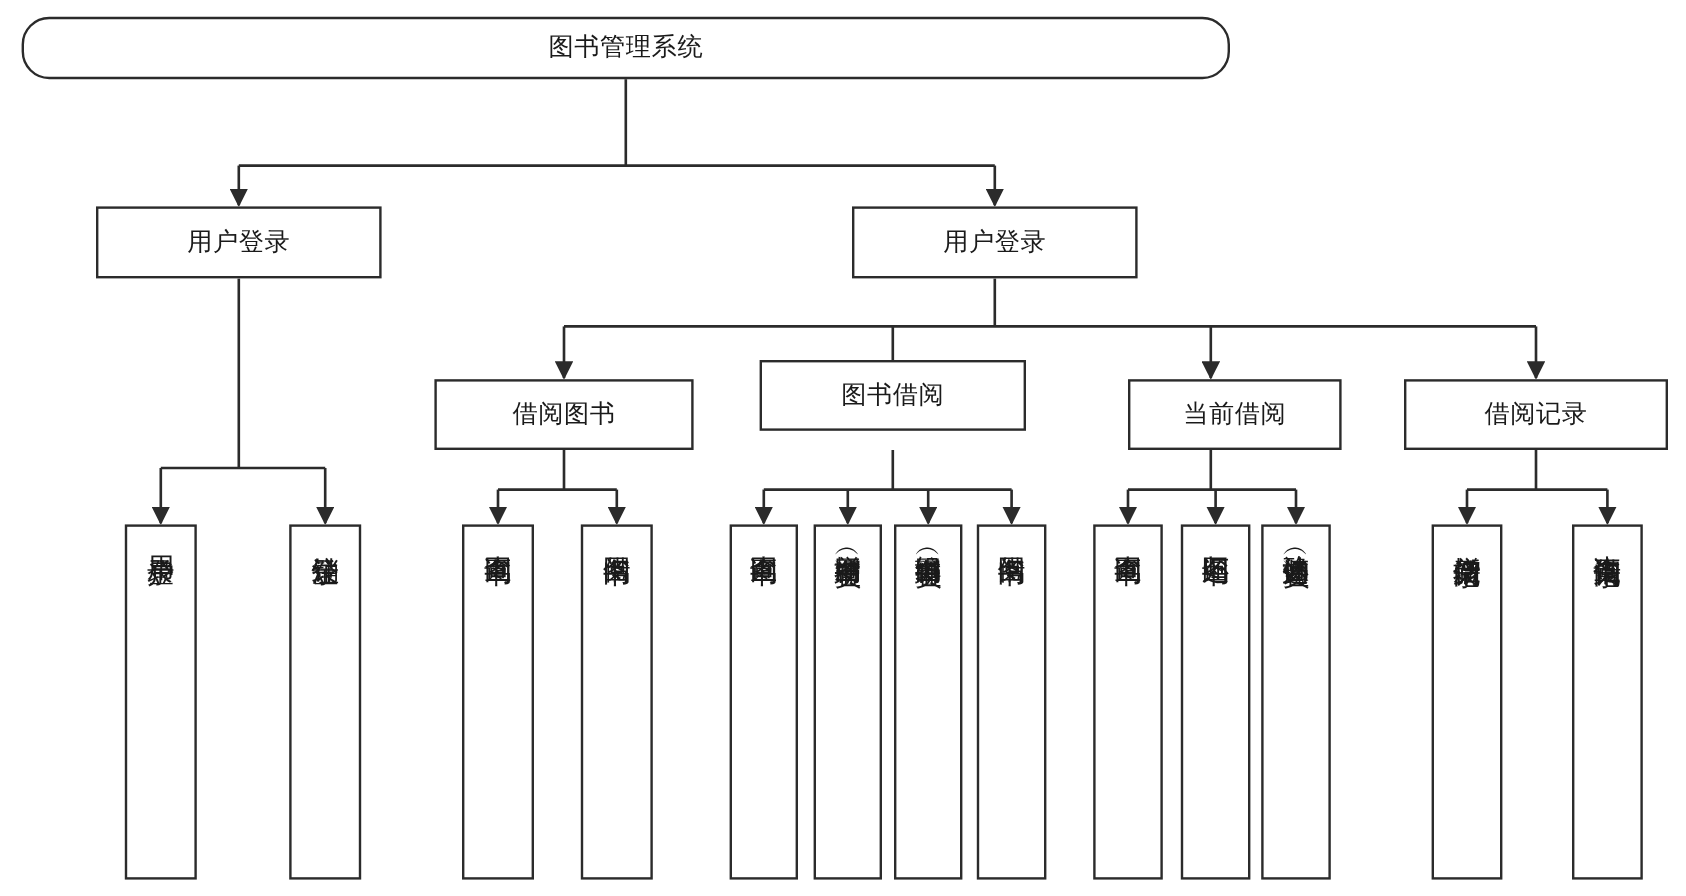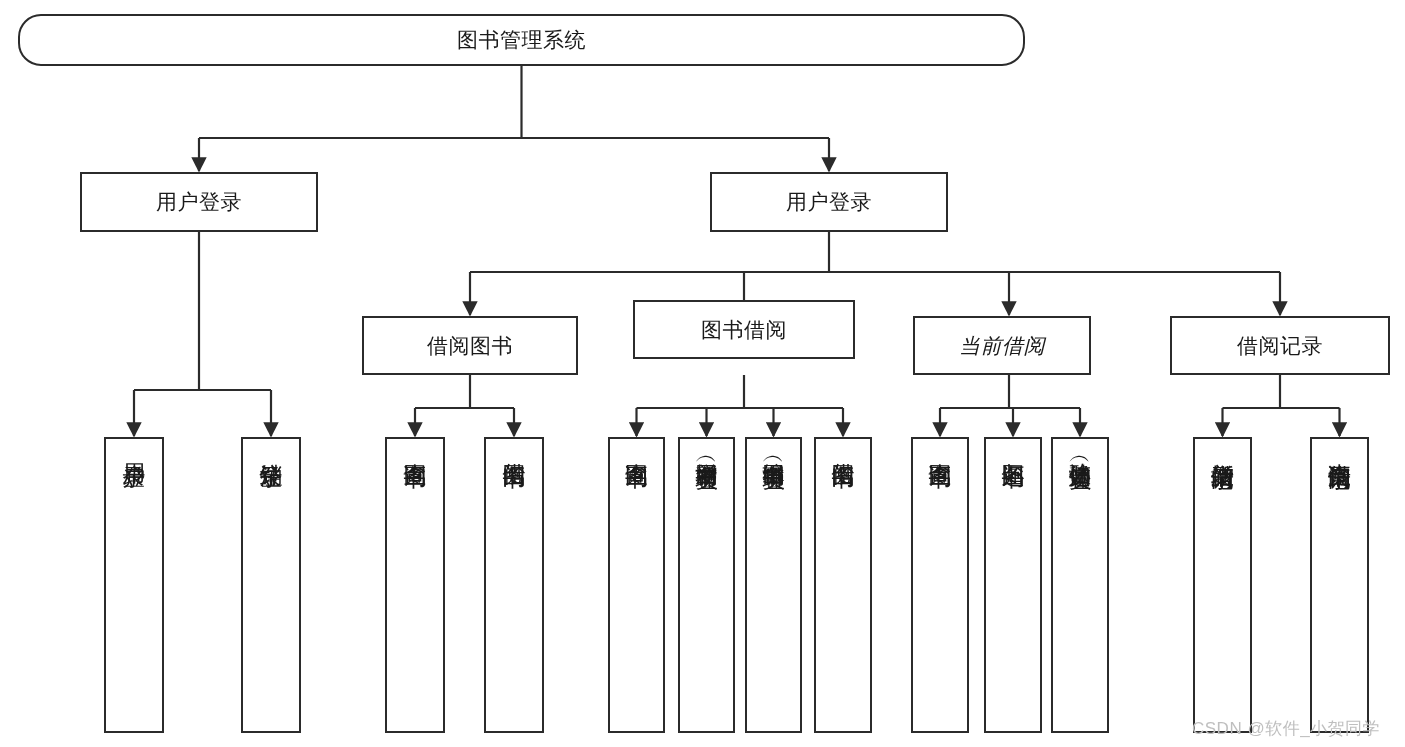--- a/index.html
+++ b/index.html
@@ -124,21 +124,21 @@
       </div>
       <div class="node horiz" style="left: 710px; top: 172px; width: 238px; height: 60px;">
         <span class="label">用户登录</span>
       </div>
       <div class="node horiz" style="left: 362px; top: 316px; width: 216px; height: 59px;">
         <span class="label">借阅图书</span>
       </div>
       <div class="node horiz" style="left: 633px; top: 300px; width: 222px; height: 59px;">
         <span class="label">图书借阅</span>
       </div>
-      <div class="node horiz" style="left: 913px; top: 316px; width: 178px; height: 59px; font-style: italic;">
+      <div class="node horiz" style="left: 940px; top: 316px; width: 178px; height: 59px;">
         <span class="label">当前借阅</span>
       </div>
       <div class="node horiz" style="left: 1170px; top: 316px; width: 220px; height: 59px;">
         <span class="label">借阅记录</span>
       </div>
       <div class="node vert" style="left: 104px; top: 437px; width: 60px; height: 296px;">
         <span class="label">用户登录</span>
       </div>
       <div class="node vert" style="left: 241px; top: 437px; width: 60px; height: 296px;">
         <span class="label">注销登录</span>
@@ -170,14 +170,13 @@
       <div class="node vert tall" style="left: 1051px; top: 437px; width: 58px; height: 296px;">
         <span class="label">确认归还（管理员）</span>
       </div>
       <div class="node vert" style="left: 1193px; top: 437px; width: 59px; height: 296px;">
         <span class="label">新增借阅记录</span>
       </div>
       <div class="node vert" style="left: 1310px; top: 437px; width: 59px; height: 296px;">
         <span class="label">查询借阅记录</span>
       </div>
     </div>
-  <div class="watermark" style="left:1192px; top:717px;">CSDN @软件_小贺同学</div>
 </div>
 
 </body></html>

